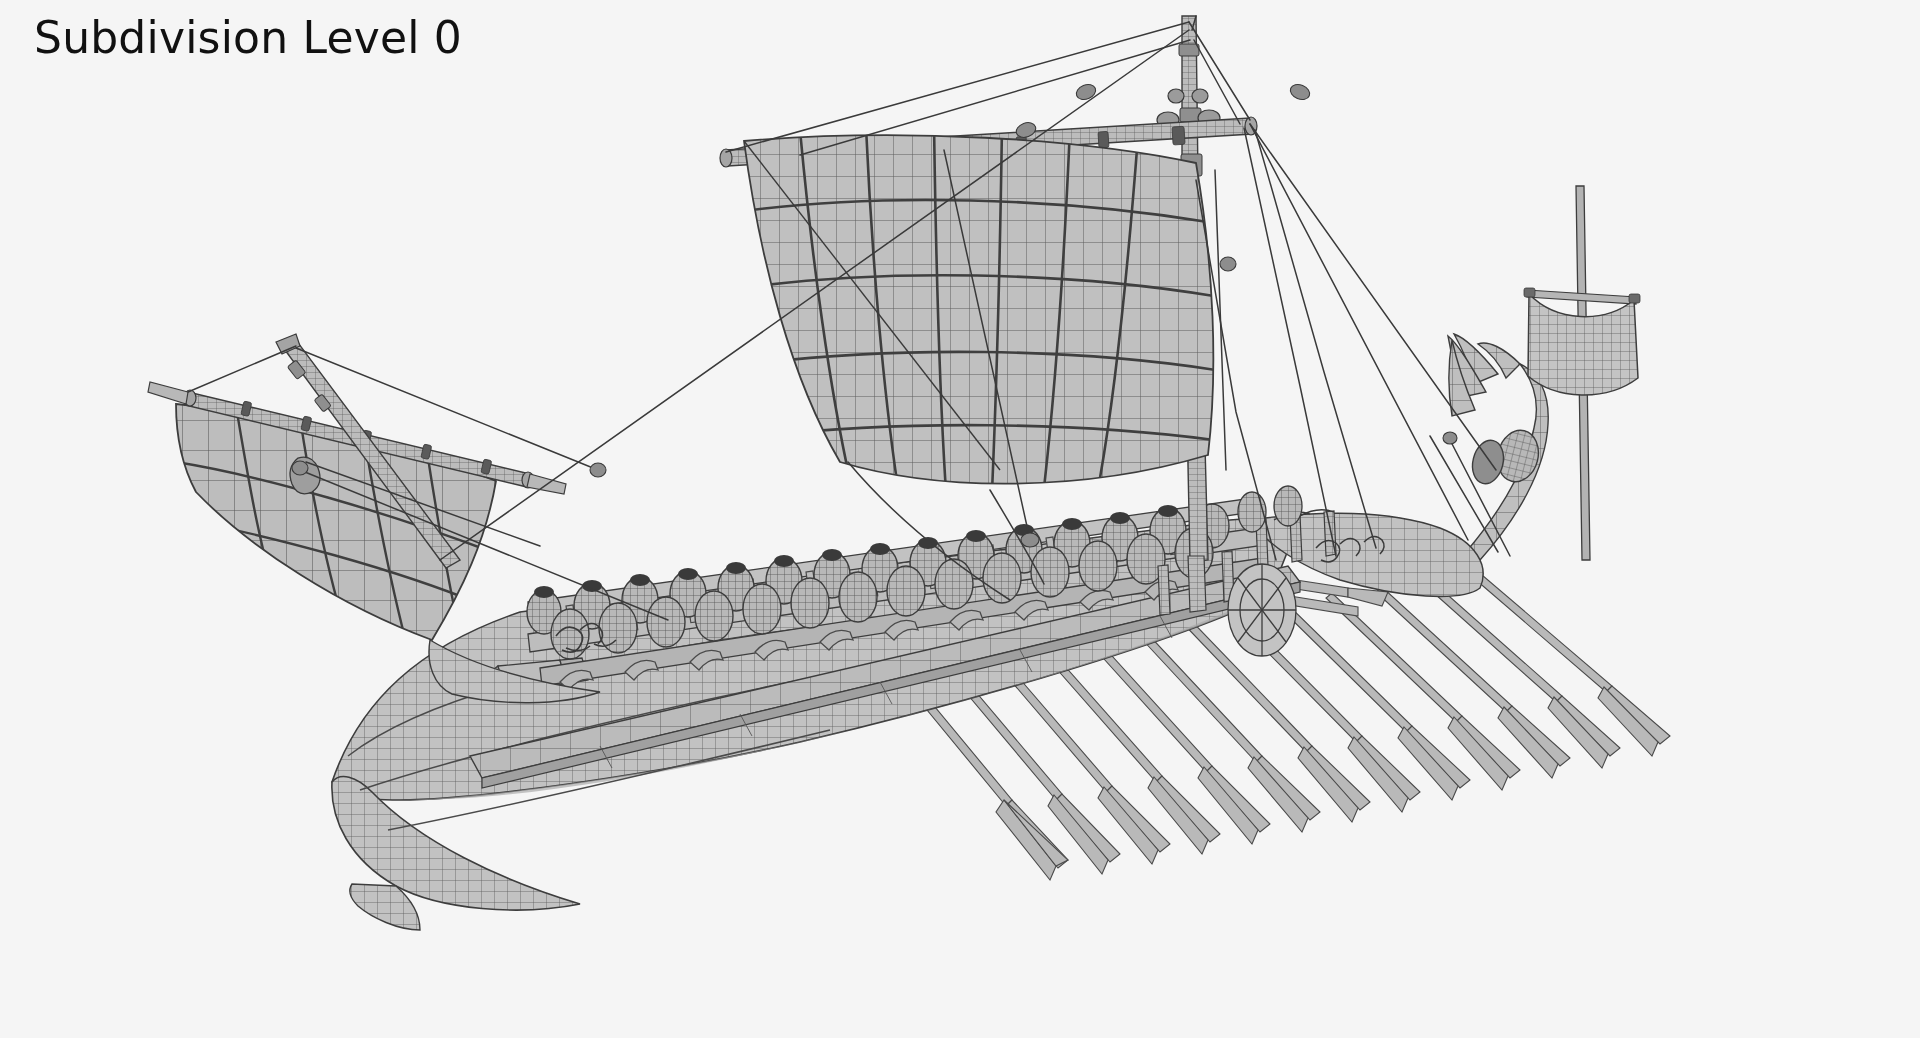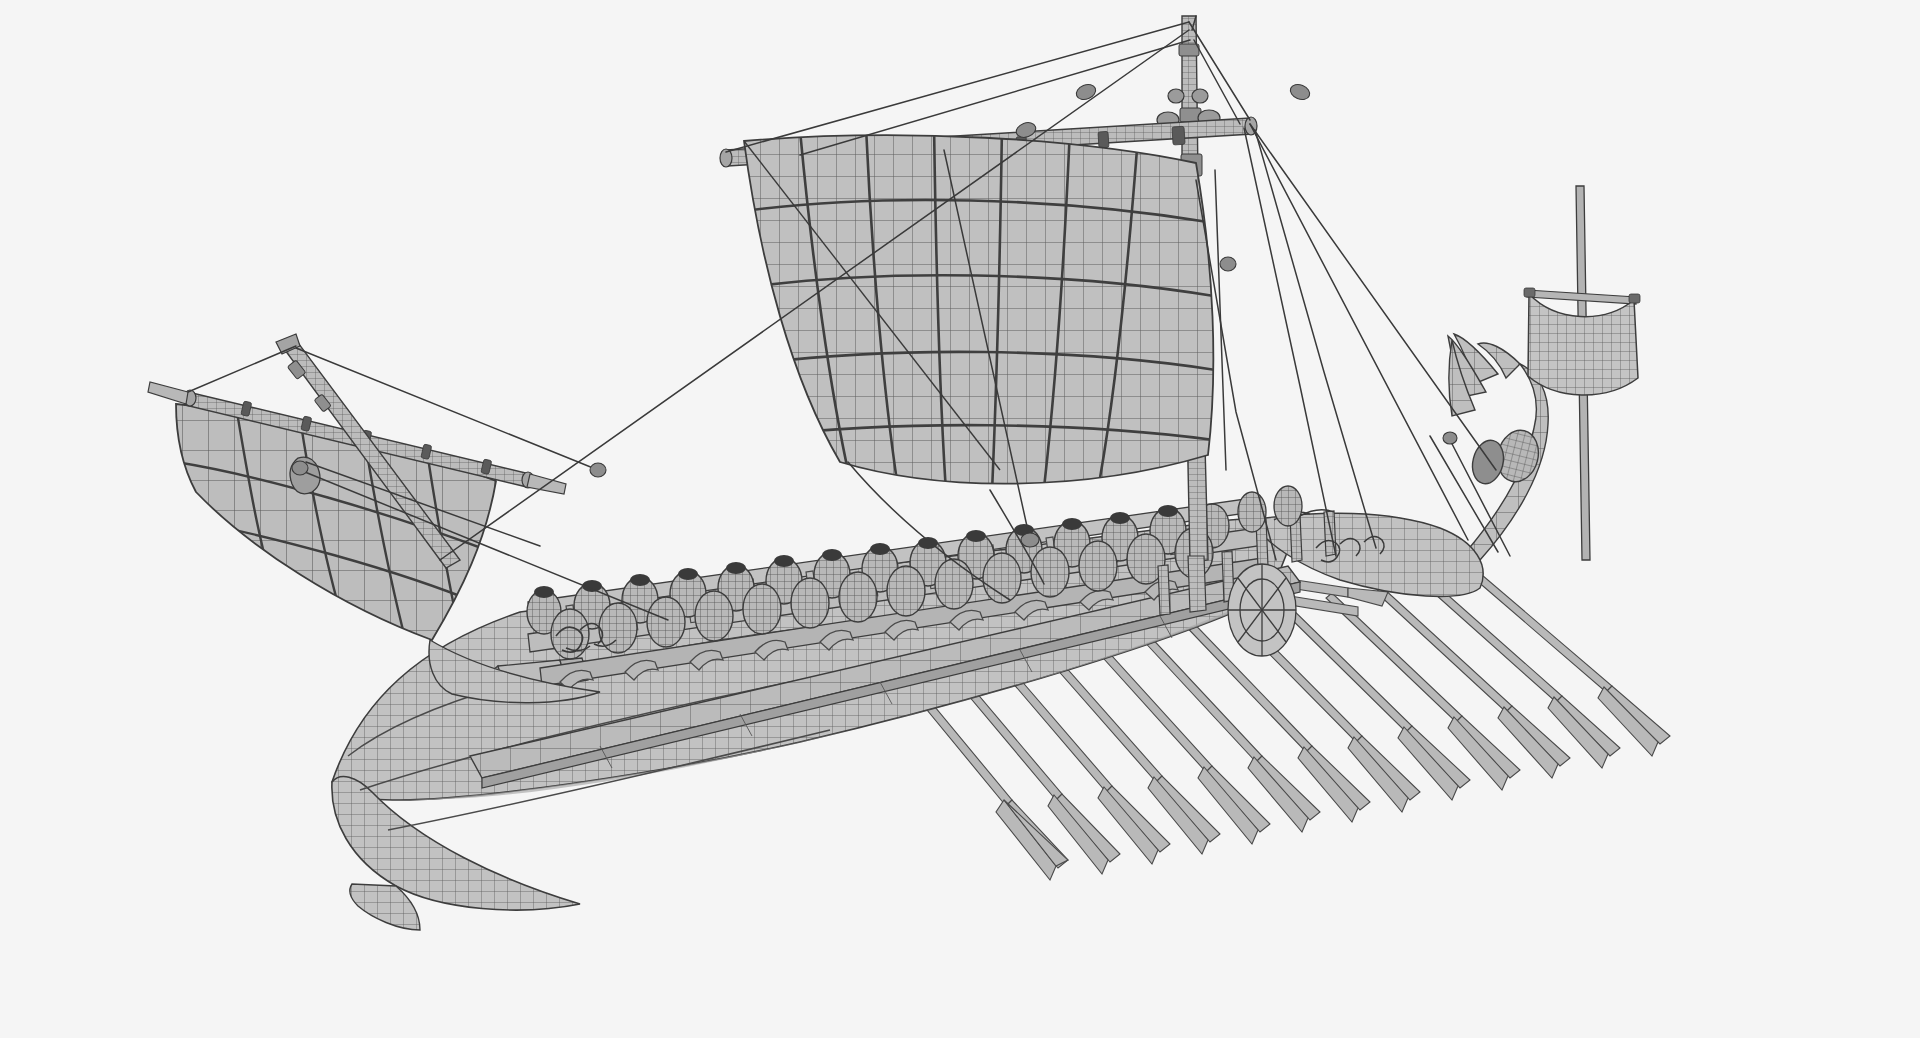--- a/index.html
+++ b/index.html
@@ -42,20 +42,21 @@
     width: 1920px;
     height: 1038px;
   }
   svg { display: block; }
 </style>
 </head>
 <body style="background: rgb(245, 245, 245);">
 
 <div id="viewport" style="background: rgb(245, 245, 245);">
 
+  <div id="label" style="color: rgb(17, 17, 17); font-size: 44px; left: 34px; top: 12px;">Subdivision Level 0</div>
 
   <div id="scene">
     <svg width="1920" height="1038" viewBox="0 0 1920 1038">
       <defs>
 
         <pattern id="gridSail" width="26" height="30" patternUnits="userSpaceOnUse">
           <rect width="26" height="30" fill="#bdbdbd"></rect>
           <path d="M0 0 H26 M0 0 V30" stroke="#585858" stroke-width="1.1" fill="none"></path>
         </pattern>
         <pattern id="gridSailFine" width="19" height="22" patternUnits="userSpaceOnUse">

